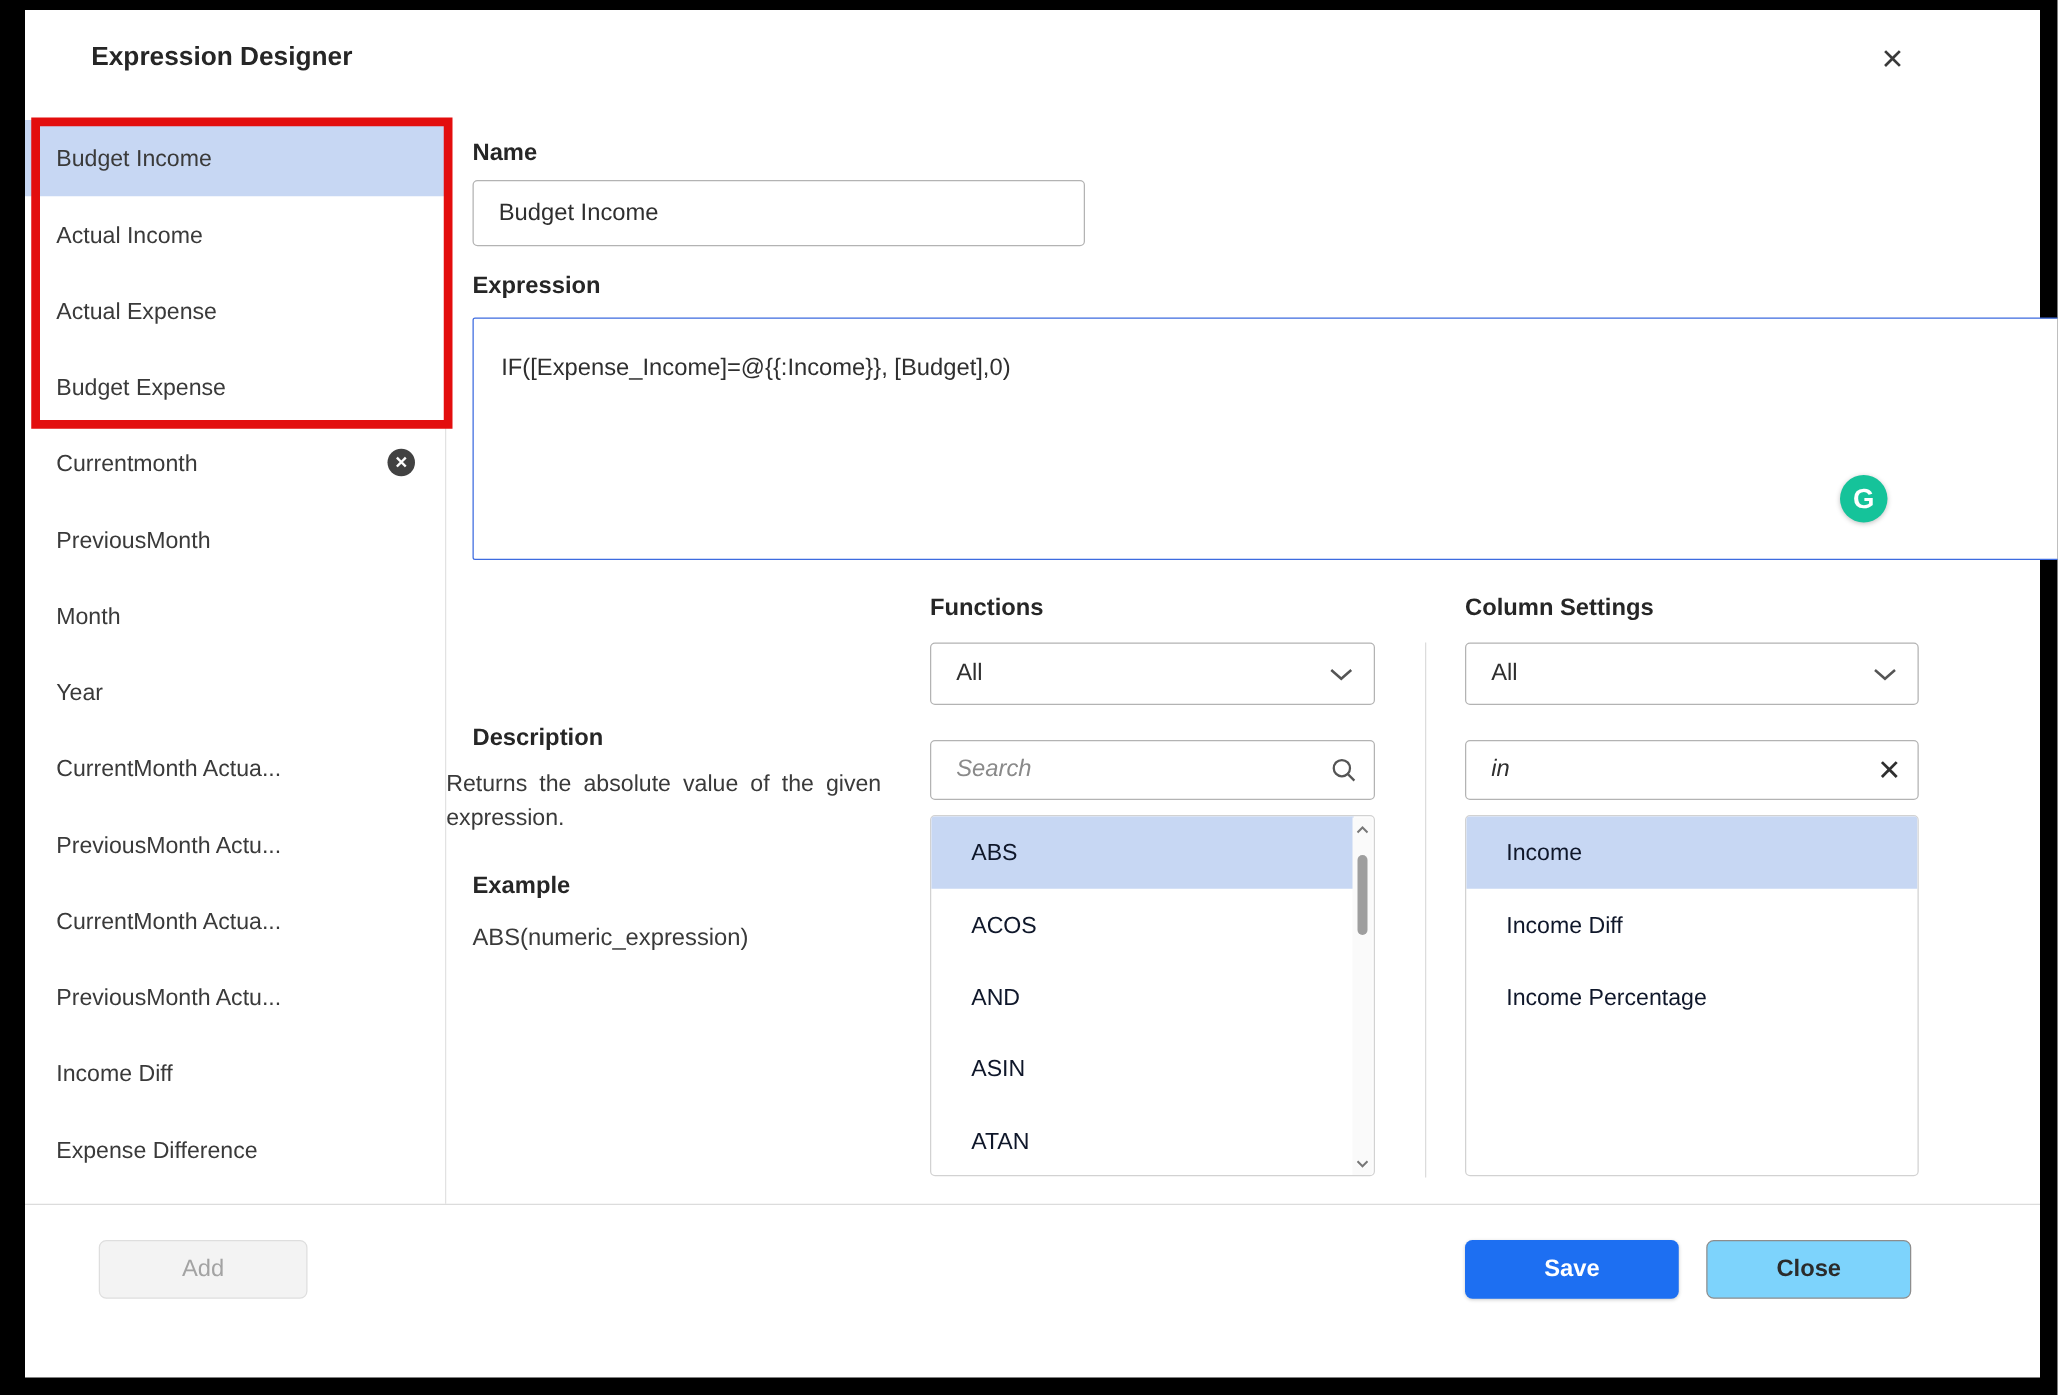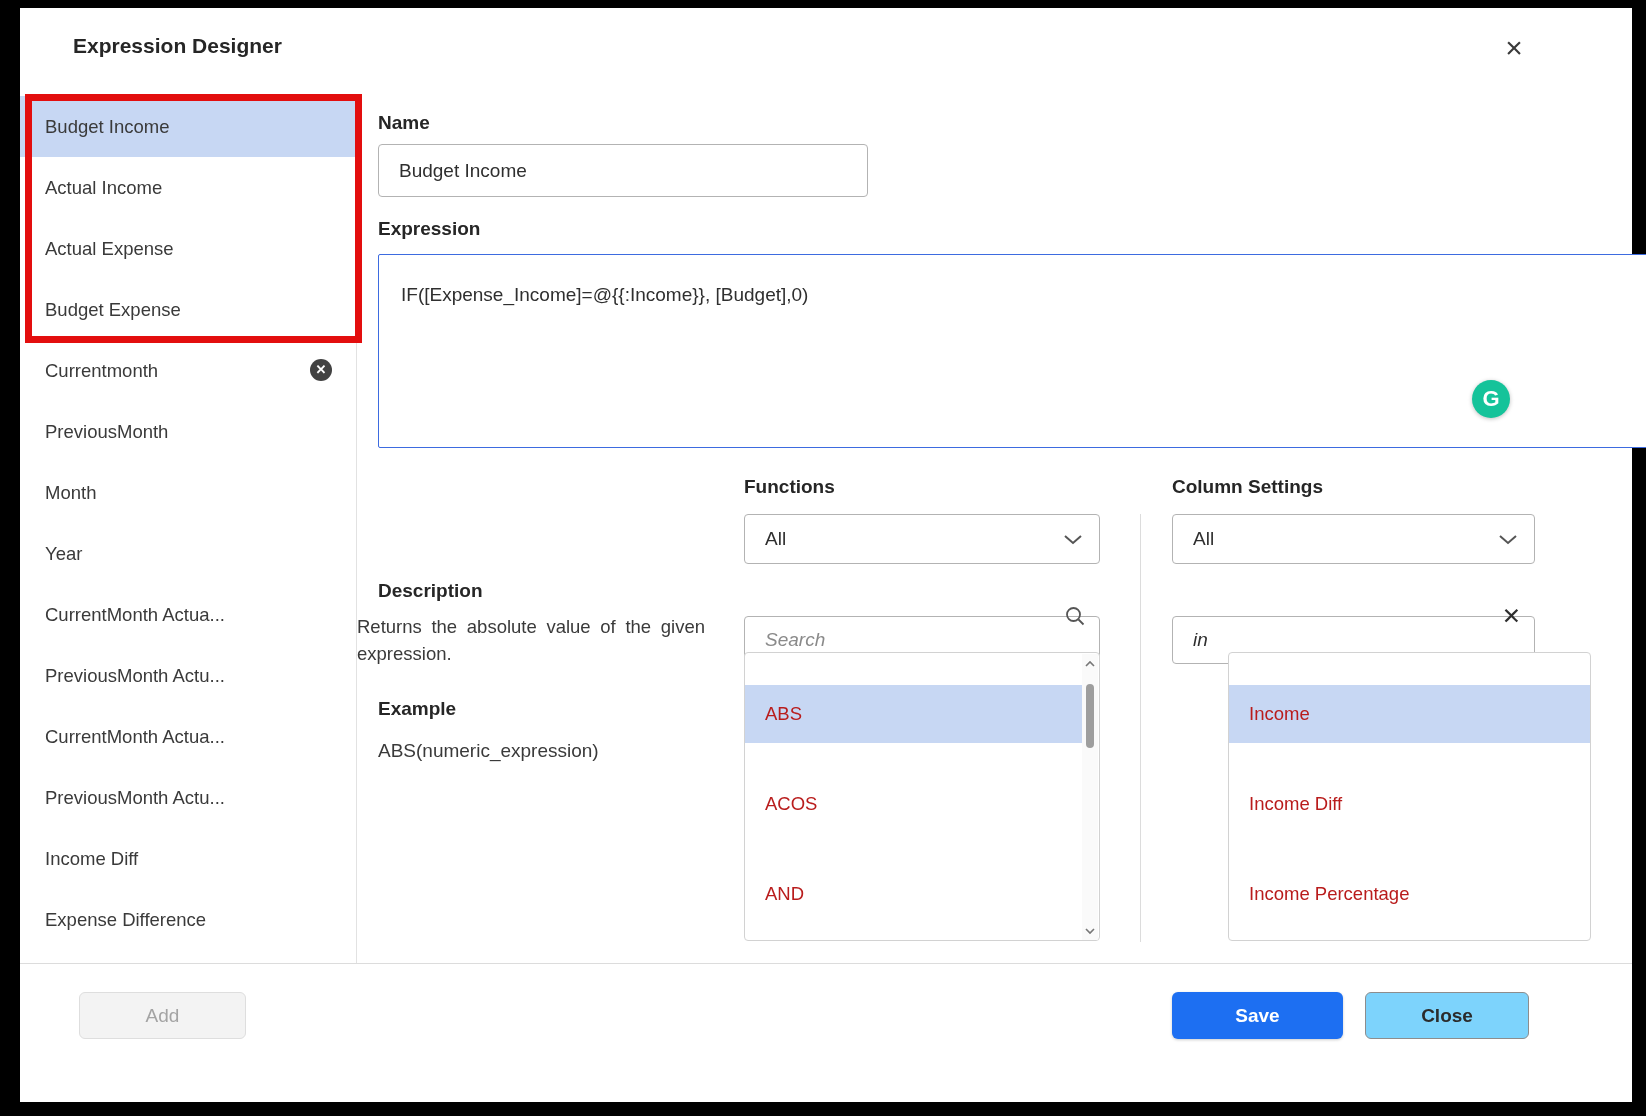--- a/index.html
+++ b/index.html
@@ -46,43 +46,43 @@
     font-family: "Liberation Sans", sans-serif; font-size: 19px; color: #2f2f2f;
     padding: 0 20px; outline: none;
   }
   #name-input { left: 358px; top: 136px; width: 490px; height: 53px; }
   #expr-box {
     left: 358px; top: 246px; width: 1362px; height: 194px;
     border: 1px solid #3d6be0; border-radius: 2px; resize: none;
     font-family: "Liberation Sans", sans-serif; font-size: 19px; color: #2f2f2f;
     padding: 28px 22px; outline: none; line-height: 1.3;
   }
-  .search-input { font-style: italic; margin-top: 24px; }
+  .search-input { font-style: italic; }
   .search-input::placeholder { font-style: italic; color: #8a8a8a; }
 
   #grammarly { left: 1452px; top: 372px; width: 38px; height: 38px; border-radius: 50%;
                background: #15c39a; color: #fff; font-size: 22px; font-weight: bold;
                text-align: center; line-height: 38px; cursor: pointer;
                box-shadow: 0 1px 4px rgba(0,0,0,.25); }
 
   
   .dropdown { border: 1px solid #b3b3b3; border-radius: 4px; background: #fff;
               font-size: 19px; color: #2f2f2f; cursor: pointer; }
   .dropdown .dd-text { position: absolute; left: 20px; top: 0; line-height: 48px; }
   .dropdown .dd-chevron { position: absolute; right: 16px; top: 19px; }
 
   
   #desc-text { left: 337px; top: 606px; width: 348px; font-size: 18.5px; line-height: 1.45;
                text-align: justify; color: #3a3a3a; }
   #example-text { left: 358px; top: 732px; font-size: 19px; color: #3a3a3a; }
 
   
   .listbox { border: 1px solid #d2d2d2; border-radius: 4px; background: #fff; overflow: hidden; }
-  .li-item { height: 57.8px; line-height: 57.8px; padding-left: 20px; font-size: 18.5px;
-             color: #b91c1c; cursor: pointer; margin-top: 32px; }
+  .li-item { height: 57.8px; line-height: 57.8px; padding-left: 32px; font-size: 18.5px;
+             color: #0f172a; cursor: pointer; }
   .li-item.selected { background: #c7d7f3; }
 
   
   #fn-scrollbar { position: absolute; right: 1px; top: 1px; width: 16px; height: 287px; background: #fafafa; }
   #fn-thumb { position: absolute; left: 4px; top: 30px; width: 8px; height: 64px;
               background: #9e9e9e; border-radius: 4px; cursor: grab; }
   .sb-caret { position: absolute; left: 3px; width: 10px; height: 8px; cursor: pointer; }
 
   
   #panel-divider { left: 1120px; top: 506px; width: 1px; height: 428px; background: #dcdcdc; }
@@ -187,21 +187,21 @@
     <svg class="dd-chevron" width="20" height="11" viewBox="0 0 20 11">
       <polyline points="2,2 10,9 18,2" fill="none" stroke="#555" stroke-width="2"></polyline>
     </svg>
   </div>
 
   <div class="abs" style="left:1152px; top:584px; width:363px; height:48px">
     <input class="txt-input search-input" style="width: 363px; height: 48px; padding-right: 44px;" value="in">
     <span class="clear-x">✕</span>
   </div>
 
-  <div class="abs listbox" style="left:1208px; top:644px; width:363px; height:289px">
+  <div class="abs listbox" style="left:1152px; top:644px; width:363px; height:289px">
     <div class="li-item selected">Income</div>
     <div class="li-item">Income Diff</div>
     <div class="li-item">Income Percentage</div>
   </div>
 
   <div class="abs" id="footer-divider"></div>
   <button class="abs btn" id="btn-add" disabled="">Add</button>
   <button class="abs btn" id="btn-save">Save</button>
   <button class="abs btn" id="btn-close">Close</button>
 

